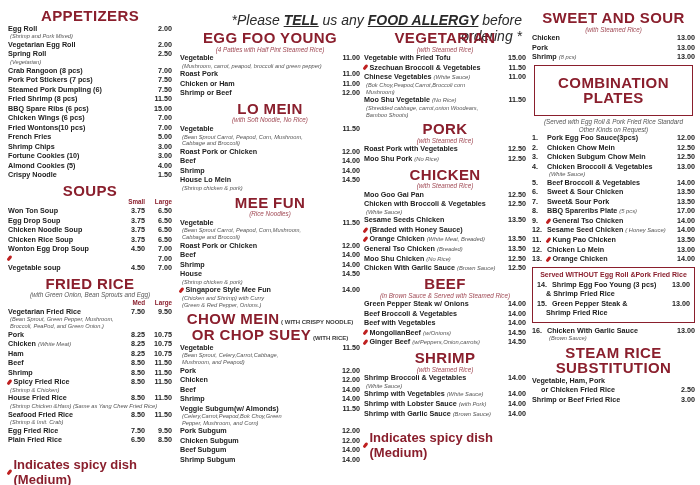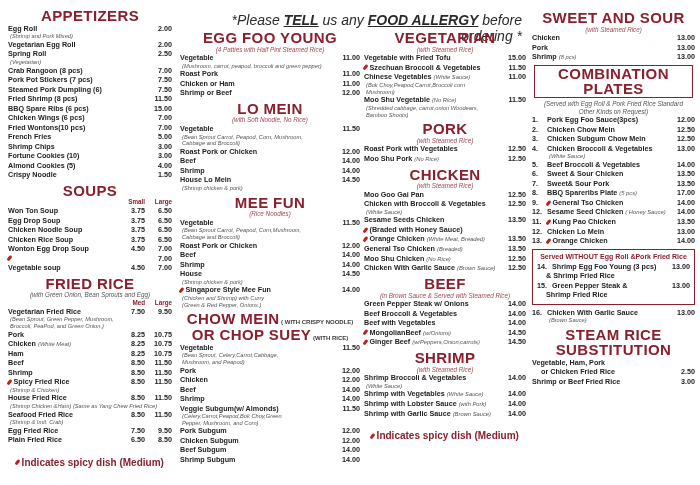--- a/index.html
+++ b/index.html
@@ -10,42 +10,42 @@
   .allergy .b{font-weight:700;text-decoration:underline;}
   .col{position:absolute;}
   .col-0{left:8px;top:6px;width:164px;}
   .col-1{left:180px;top:28px;width:180px;}
   .col-2{left:364px;top:28px;width:162px;}
   .col-3{left:532px;top:8px;width:163px;}
   .sec{margin-bottom:3px;}
   .sec-title{text-align:center;color:#8a1f2d;font-weight:700;font-size:15px;
              line-height:1.04;letter-spacing:.4px;margin:2px 0 0 0;}
   .sec-title .title-note{font-size:6px;color:#3a3a3a;letter-spacing:0;font-weight:700;}
-  .boxed-title{display:block;border:1.5px solid #8a1f2d;padding:0 2px;margin:3px 2px 2px 2px;}
+  .boxed-title{display:block;border:1.5px solid #8a1f2d;padding:9px 2px;margin:3px 2px 2px 2px;}
   .sec-sub{text-align:center;font-size:6.3px;font-style:italic;color:#a04954;line-height:1.2;}
   .sec-sub.dark{color:#555;}
   .hdr-row{display:flex;font-size:6.3px;font-weight:700;color:#8a1f2d;line-height:1.1;margin-top:1px;}
   .hdr-spacer{flex:1;}
   .price-hdr{width:27px;text-align:right;}
   .item{margin:0;}
   .item-line{display:flex;align-items:baseline;font-size:7.2px;font-weight:700;line-height:1.32;color:#222;}
   .item-line.l2 .nm{margin-left:9px;font-weight:700;}
   .nm{white-space:pre-wrap;}
   .note{font-size:5.8px;font-style:italic;font-weight:400;color:#555;margin-left:2px;white-space:nowrap;}
   .fill{flex:1;min-width:4px;}
   .price{min-width:22px;text-align:right;font-weight:700;color:#222;white-space:nowrap;}
   .price.dual{width:27px;min-width:27px;}
   .num{width:15px;flex:none;}
   .desc{font-size:5.7px;font-style:italic;color:#555;line-height:1.18;margin-left:2px;}
   .desc-ind{margin-left:17px;}
   .spicy{display:inline-block;width:2.5px;height:6px;background:#bf2020;border-radius:2px;
          transform:rotate(38deg);margin:0 3px 0 0;flex:none;align-self:center;}
   .group-box{border:1.2px solid #8a1f2d;padding:3px 4px 4px 4px;margin:3px 0 2px 0;}
   .box-hdr{text-align:center;font-size:7px;font-weight:700;color:#8a1f2d;margin-bottom:2px;}
-  .footer-note{display:flex;justify-content:center;align-items:center;font-size:10px;font-weight:700;
+  .footer-note{display:flex;justify-content:center;align-items:center;font-size:13px;font-weight:700;
                color:#8a1f2d;margin-top:12px;}
 </style>
 </head>
 <body>
 
 <div class="menu">
   <div class="allergy"><span>*Please </span><span class="b">TELL</span><span> us any </span><span class="b">FOOD ALLERGY</span><span> before ordering *</span></div>
   <div>
       <div class="col col-0">
         <section class="sec">

